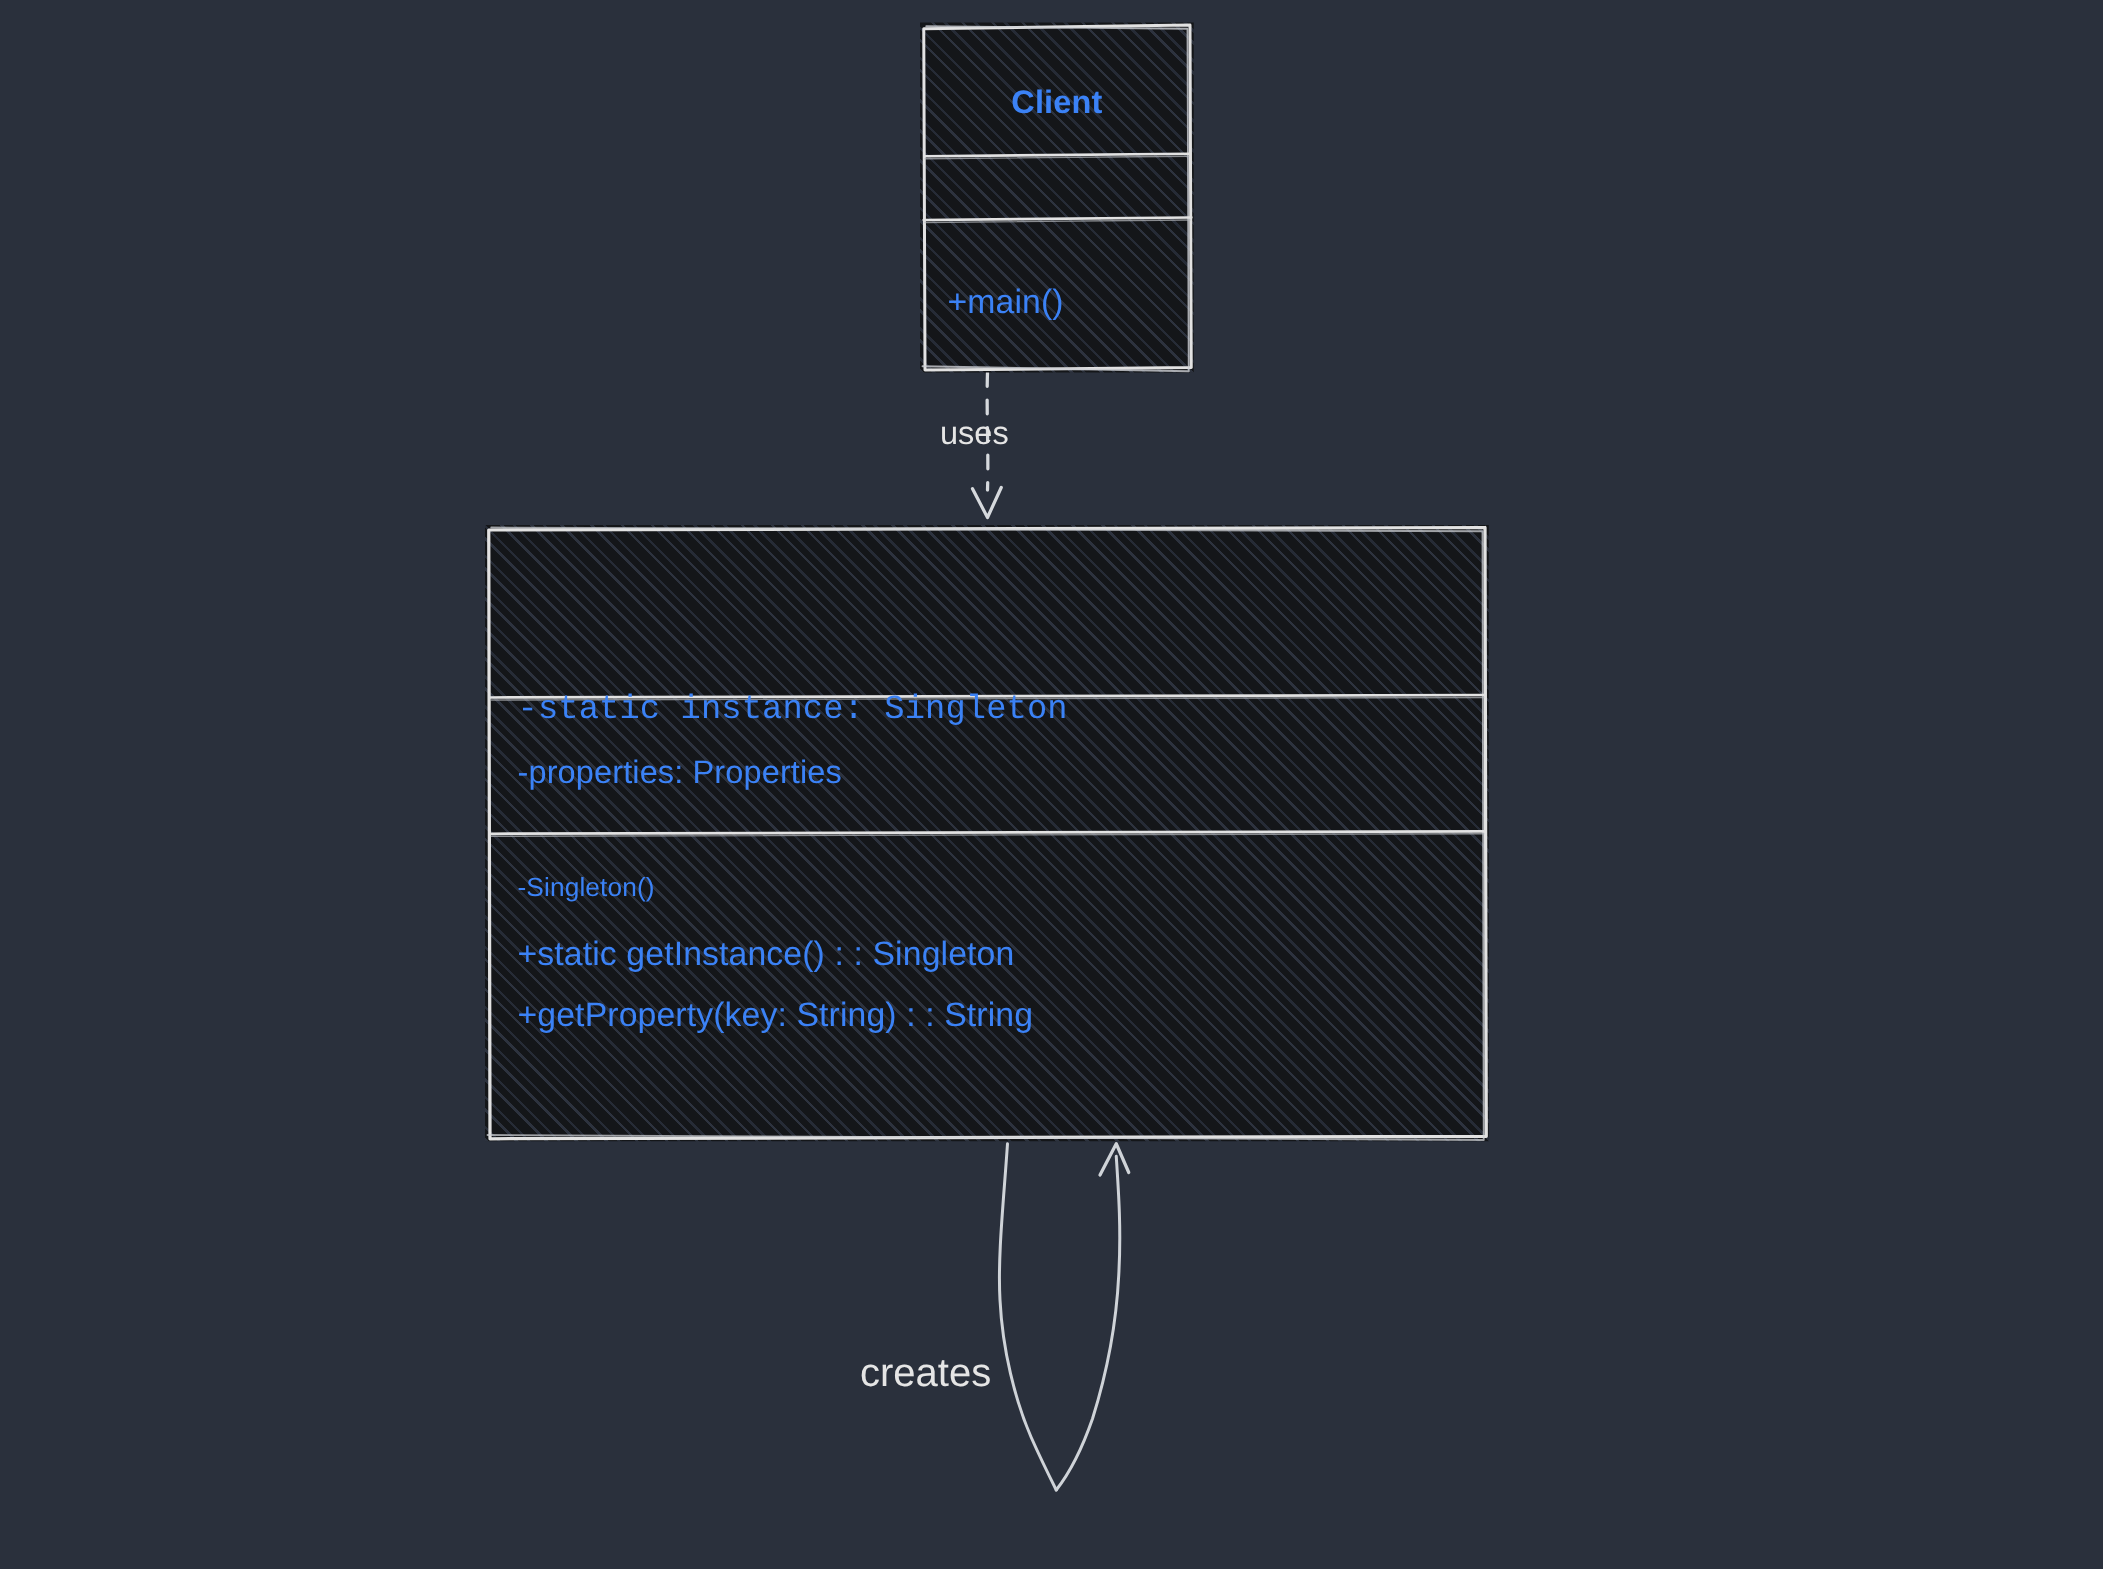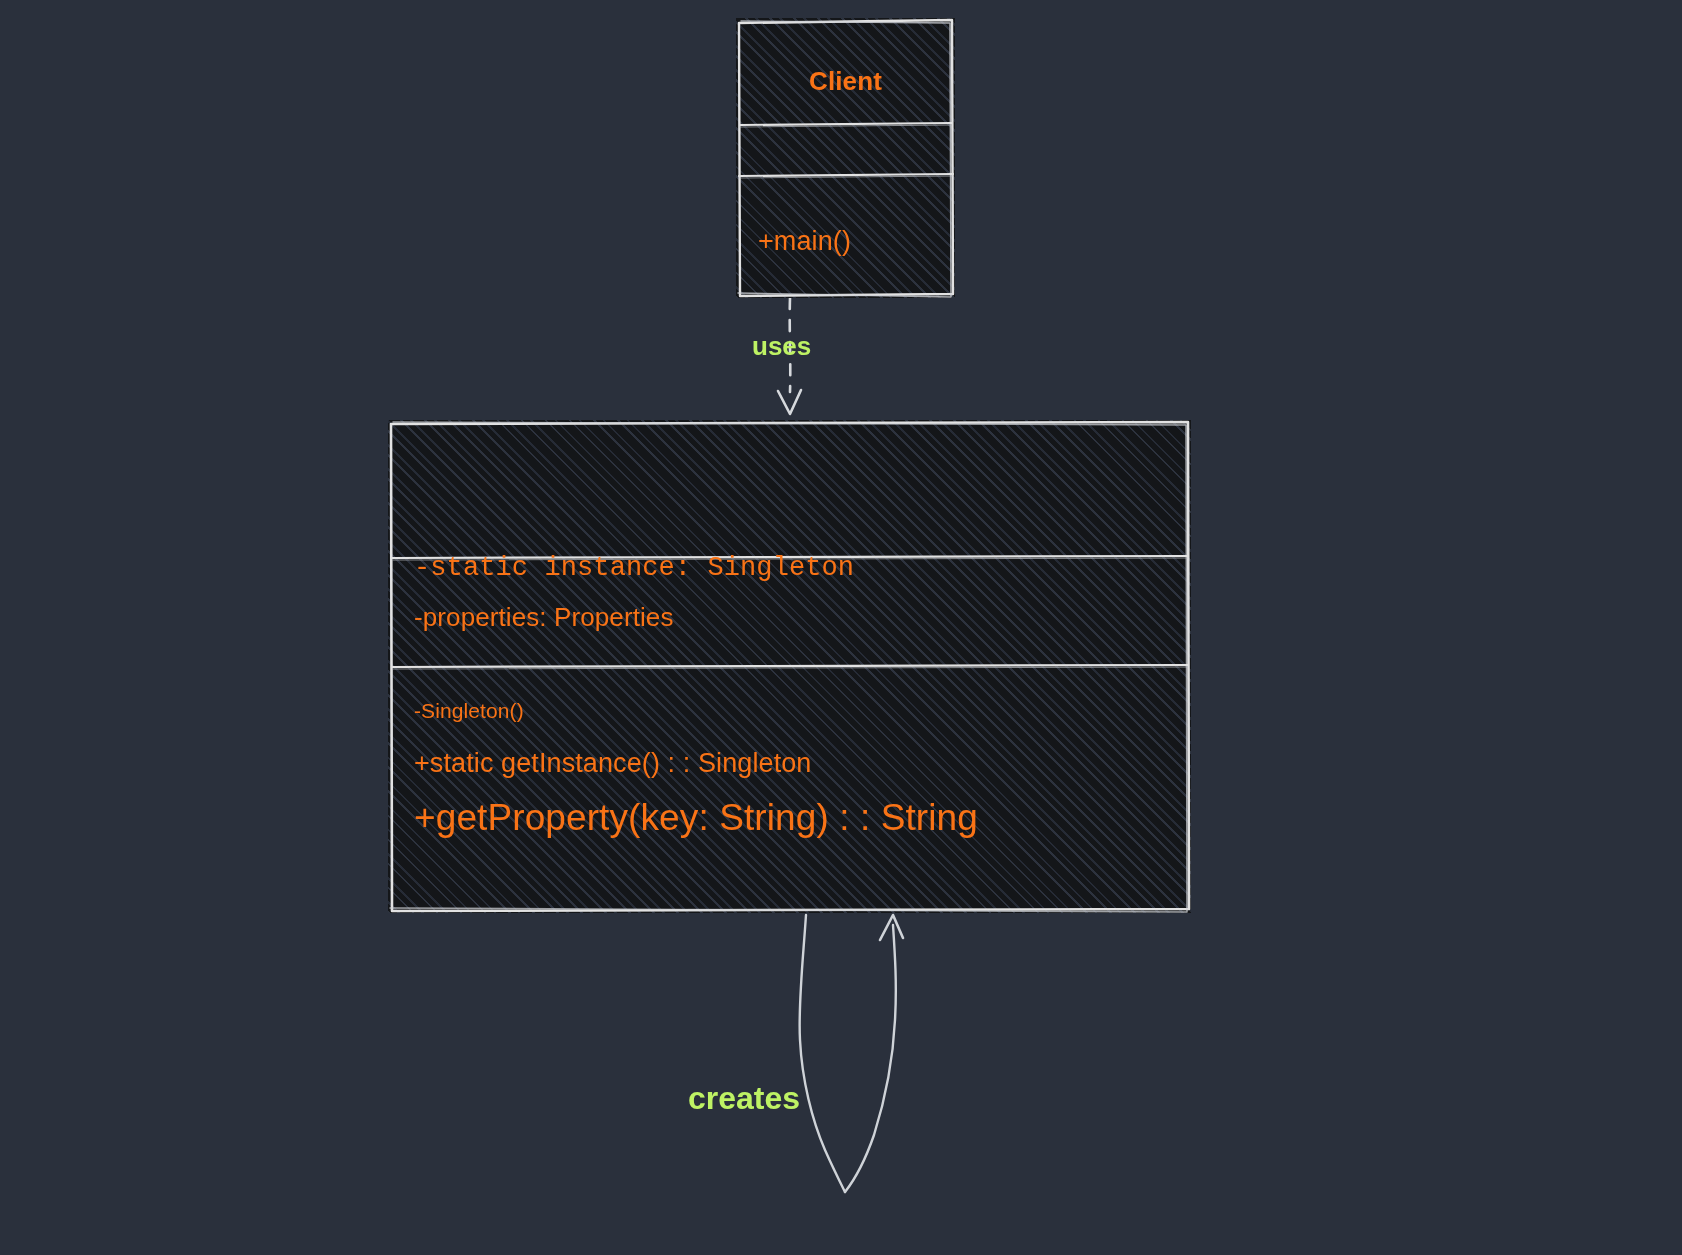--- a/index.html
+++ b/index.html
@@ -44,35 +44,34 @@
         rgba(102,116,148,0.00) 2px,
         rgba(102,116,148,0.00) 7px,
         rgba(72,84,110,0.34) 7px,
         rgba(72,84,110,0.34) 9px,
         rgba(0,0,0,0.00) 9px,
         rgba(0,0,0,0.00) 17px
       );
   }
   .uml-label {
     position: absolute;
-    color: #f97316;
+    color: #3b82f6;
     white-space: nowrap;
     letter-spacing: 0.1px;
   }
   .uml-title {
     font-weight: bold;
     text-align: center;
     width: 100%;
     left: 0;
   }
   .edge-label {
     position: absolute;
-    color: #bef264;
+    color: #e5e5e5;
     white-space: nowrap;
-    font-weight: bold;
   }
 </style>
 </head>
 <body>
 
 <div id="canvas">
 
   <svg class="layer" viewBox="0 0 1682 1255" xmlns="http://www.w3.org/2000/svg">
 
     <g>
@@ -125,20 +124,20 @@
       <path d="M 4 247 L 800 245" fill="none" stroke="#e2e2e2" stroke-width="2.2" stroke-linecap="round"></path>
       <path d="M 5 249 L 799 247" fill="none" stroke="#b9bcc1" stroke-width="1.1" stroke-linecap="round" opacity="0.7"></path>
     </svg>
 
 
     <div class="uml-label" style="left:26px; top:133px; font-size:27px;font-family:Liberation Mono, monospace;">-static instance: Singleton</div>
     <div class="uml-label" style="left:26px; top:182px; font-size:26px;">-properties: Properties</div>
 
     <div class="uml-label" style="left:26px; top:279px; font-size:21px;">-Singleton()</div>
     <div class="uml-label" style="left:26px; top:328px; font-size:27px;">+static getInstance() : : Singleton</div>
-    <div class="uml-label" style="left:26px; top:377px; font-size:37px;text-align:center;">+getProperty(key: String) : : String</div>
+    <div class="uml-label" style="left:26px; top:377px; font-size:27px;text-align:center;">+getProperty(key: String) : : String</div>
   </div>
 
   <div class="edge-label" style="left:752px; top:331px; font-size:26px;">uses</div>
 
   <div class="edge-label" style="left:688px; top:1068px; font-size:32px;margin-top:12px;">creates</div>
 
 </div>
 
 </body></html>

